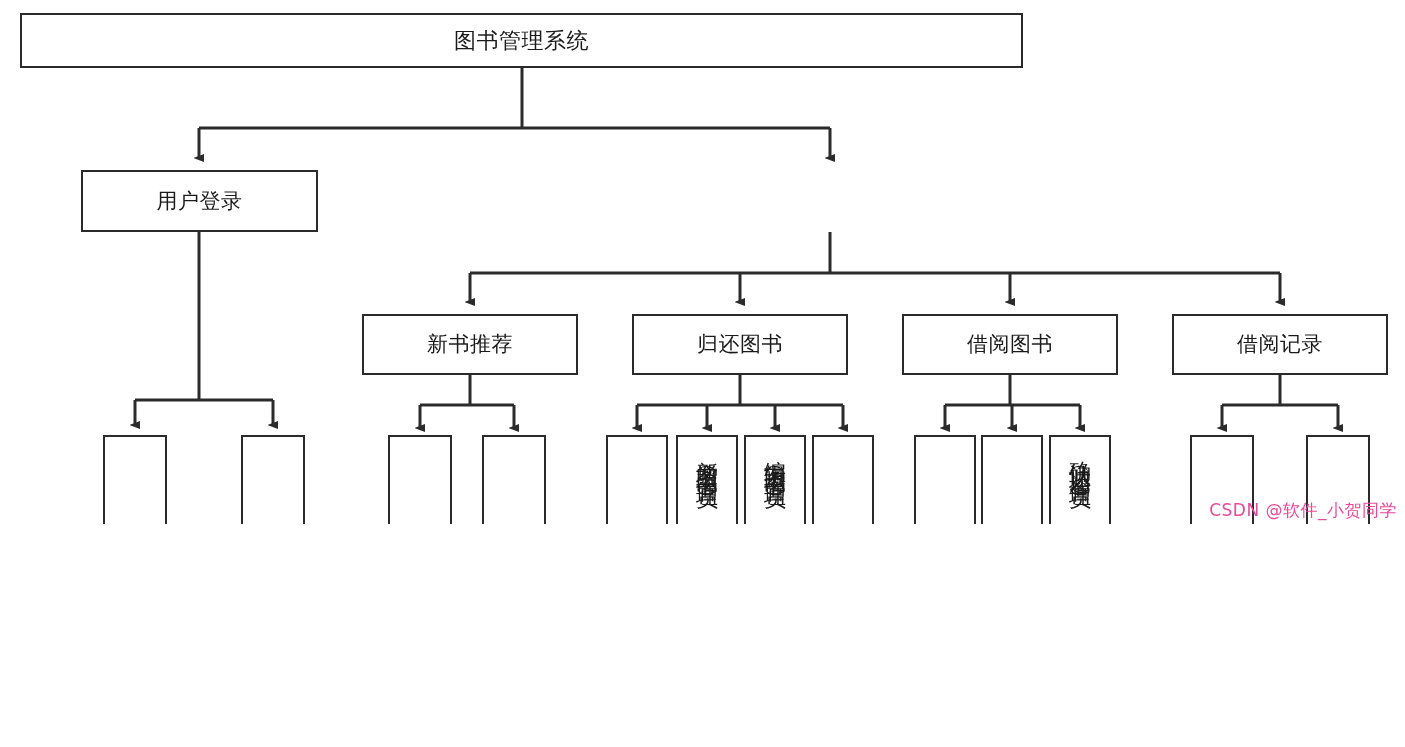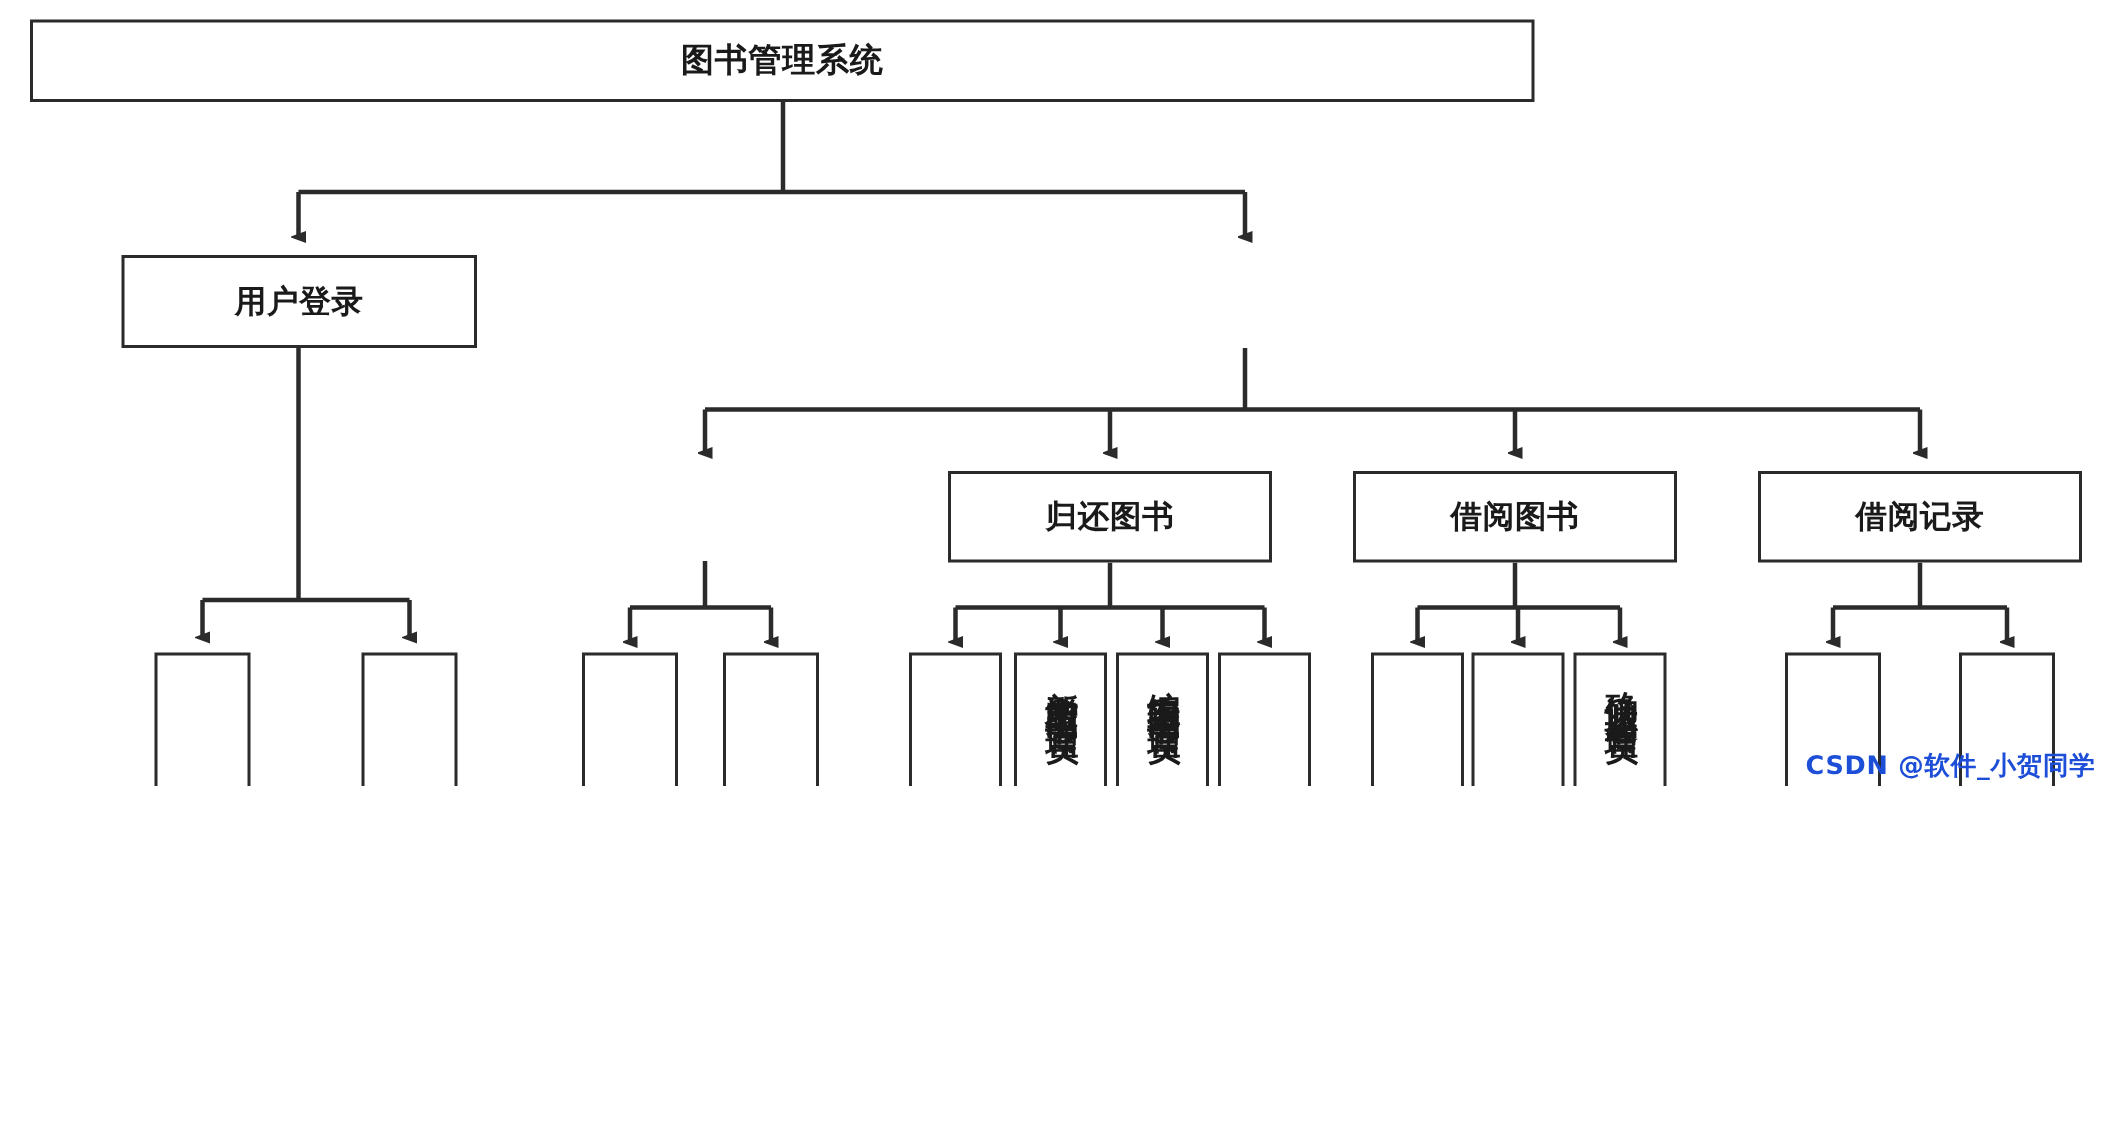--- a/index.html
+++ b/index.html
@@ -9,21 +9,20 @@
   }
   body {
     font-family: "DejaVu Sans", "Liberation Sans", sans-serif;
   }
   #canvas {
     position: relative;
     width: 1405px;
     height: 524px;
     background: #ffffff;
     overflow: hidden;
-    font-weight: bold;
   }
   #edges {
     position: absolute;
     left: 0;
     top: 0;
     width: 1405px;
     height: 747px;
     pointer-events: none;
   }
   .node {
@@ -66,21 +65,21 @@
   }
   .node.vert.mid {
     align-items: center;
     padding-top: 0;
   }
   #watermark {
     position: absolute;
     right: 8px;
     bottom: 2px;
     font-size: 17px;
-    color: #1d4ed8;
+    color: #ec4899;
     letter-spacing: 0.5px;
     white-space: nowrap;
     font-family: "DejaVu Sans", "Liberation Sans", sans-serif;
   }
 </style>
 </head>
 <body>
 
 <div id="canvas">
 
@@ -136,20 +135,23 @@
   </svg>
 
   <div class="node horiz root" style="left:20px; top:13px; width:1003px; height:55px;">
     <span class="label">图书管理系统</span>
   </div>
 
   <div class="node horiz" style="left:81px; top:170px; width:237px; height:62px;">
     <span class="label">用户登录</span>
   </div>
 
+  <div class="node horiz" style="left:362px; top:314px; width:216px; height:61px;">
+    <span class="label">新书推荐</span>
+  </div>
   <div class="node horiz" style="left:632px; top:314px; width:216px; height:61px;">
     <span class="label">归还图书</span>
   </div>
   <div class="node horiz" style="left:902px; top:314px; width:216px; height:61px;">
     <span class="label">借阅图书</span>
   </div>
   <div class="node horiz" style="left:1172px; top:314px; width:216px; height:61px;">
     <span class="label">借阅记录</span>
   </div>
 

